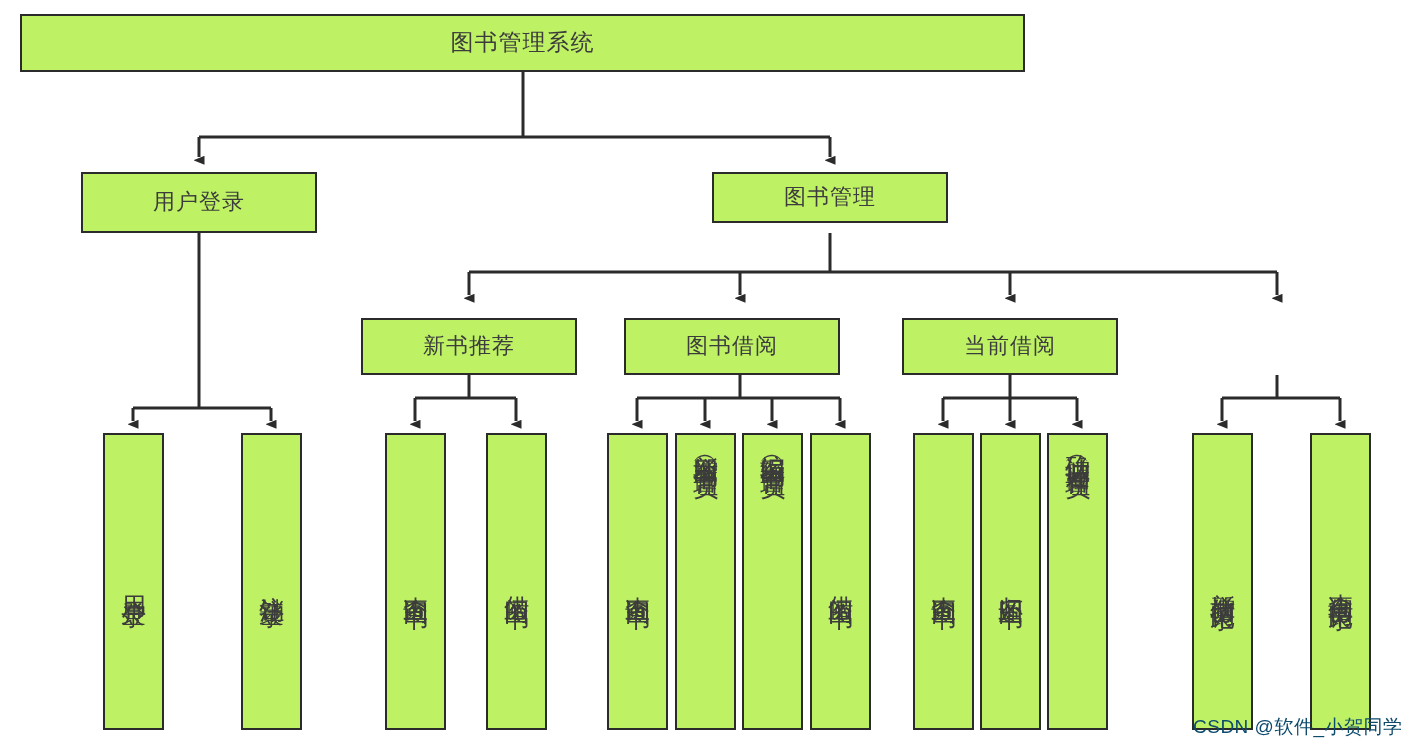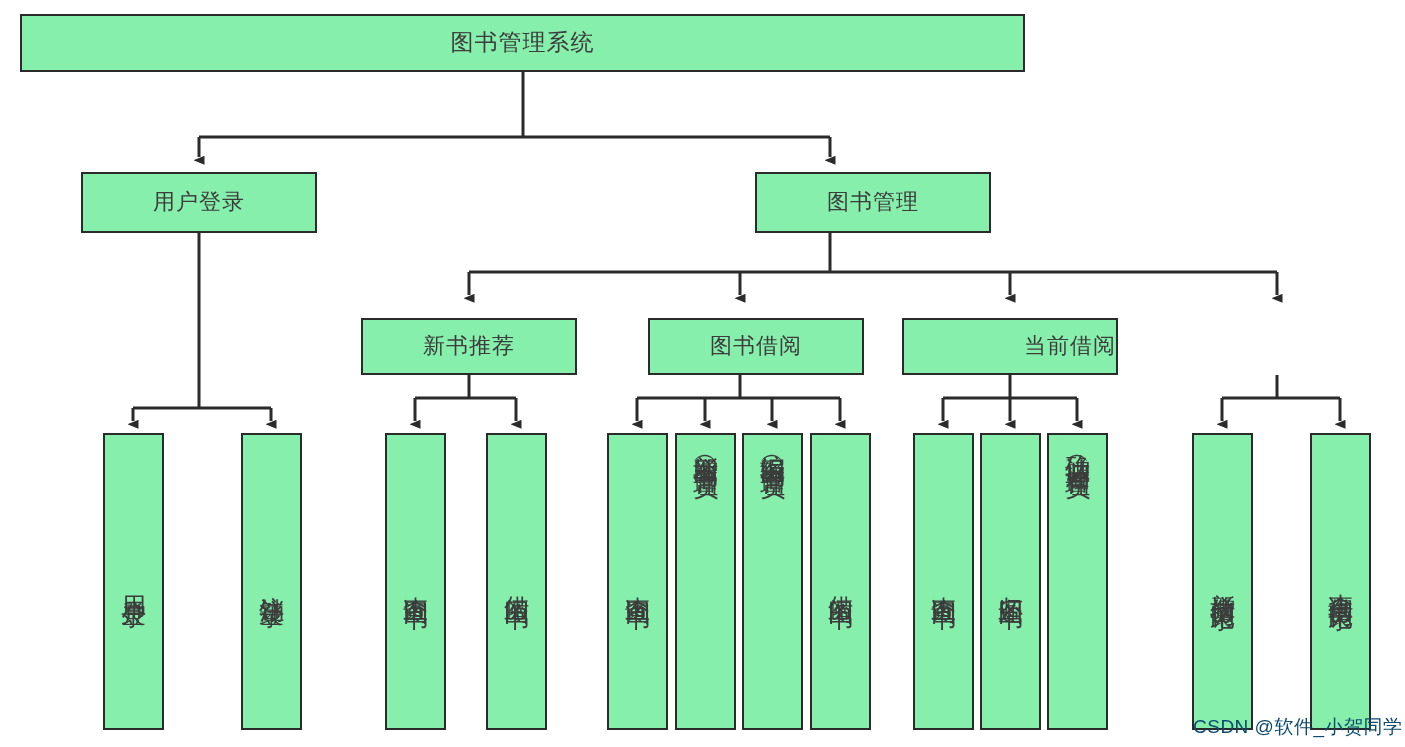--- a/index.html
+++ b/index.html
@@ -22,21 +22,21 @@
     position: absolute;
     left: 0;
     top: 0;
     width: 1405px;
     height: 747px;
     pointer-events: none;
   }
   .node {
     position: absolute;
     box-sizing: border-box;
-    background: #86efac;
+    background: #bef264;
     border: 2px solid #2b2b2b;
     display: flex;
     align-items: center;
     justify-content: center;
     color: #3a3a3a;
     z-index: 2;
   }
   .node .label {
     display: block;
     text-align: center;
@@ -133,33 +133,33 @@
   </svg>
 
   <div class="node horiz lvl0" style="left:20px; top:14px; width:1005px; height:58px;">
     <span class="label">图书管理系统</span>
   </div>
 
   <div class="node horiz lvl1" style="left:81px; top:172px; width:236px; height:61px;">
     <span class="label">用户登录</span>
   </div>
 
-  <div class="node horiz lvl1" style="left:712px; top:172px; width:236px; height:61px;margin-left:43px;">
+  <div class="node horiz lvl1" style="left:712px; top:172px; width:236px; height:51px;">
     <span class="label">图书管理</span>
   </div>
 
   <div class="node horiz lvl2" style="left:361px; top:318px; width:216px; height:57px;">
     <span class="label">新书推荐</span>
   </div>
 
-  <div class="node horiz lvl2" style="left:648px; top:318px; width:216px; height:57px;">
+  <div class="node horiz lvl2" style="left:624px; top:318px; width:216px; height:57px;">
     <span class="label">图书借阅</span>
   </div>
 
-  <div class="node horiz lvl2" style="left:902px; top:318px; width:216px; height:57px;justify-content:flex-end;">
+  <div class="node horiz lvl2" style="left:902px; top:318px; width:216px; height:57px;">
     <span class="label">当前借阅</span>
   </div>
 
 
   <div class="node vert mid" style="left:103px; top:433px; width:61px; height:297px;">
     <span class="label">用户登录</span>
   </div>
 
   <div class="node vert mid" style="left:241px; top:433px; width:61px; height:297px;">
     <span class="label">注销登录</span>

